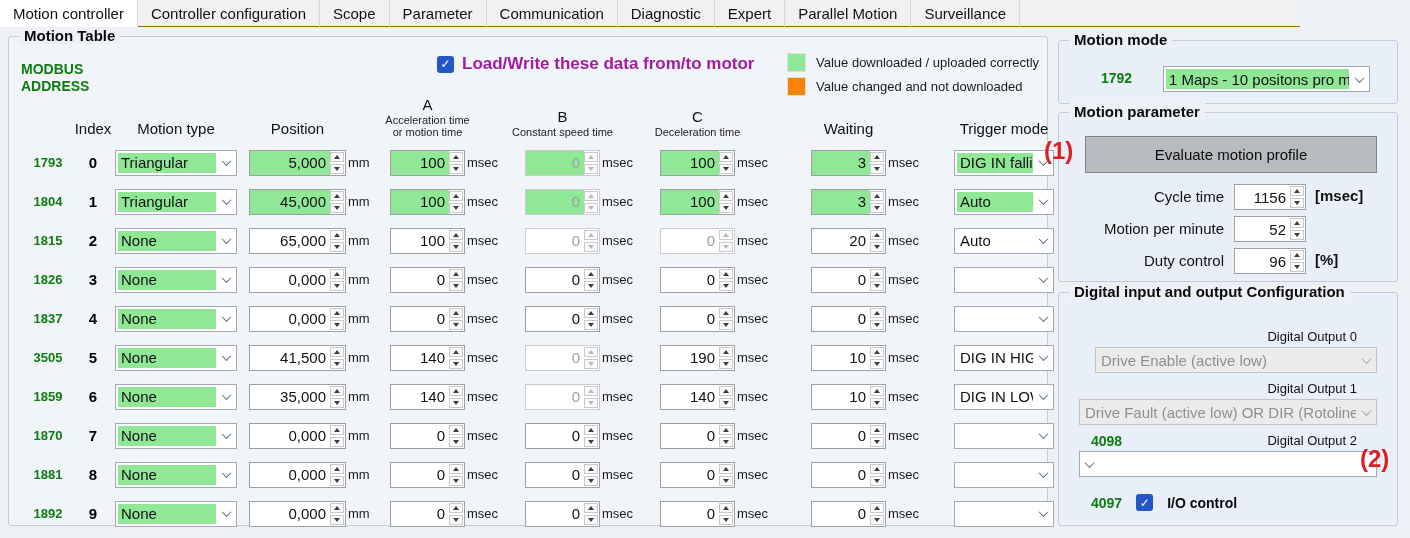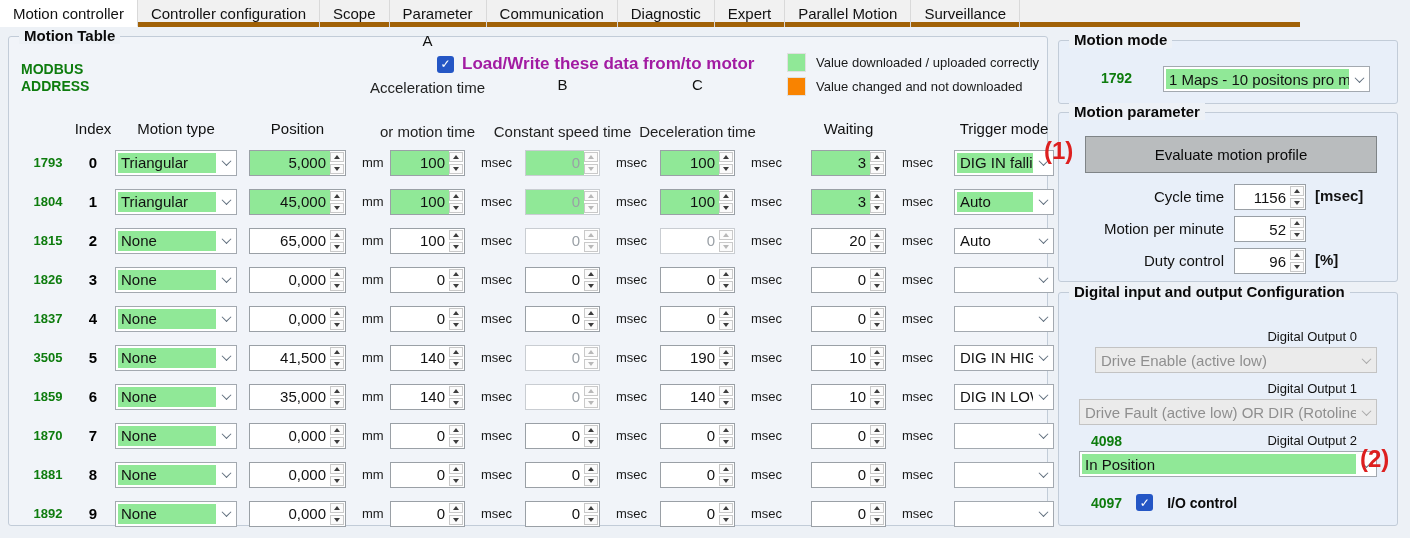--- a/index.html
+++ b/index.html
@@ -1,19 +1,19 @@
 <!DOCTYPE html>
 <html><head>
 <meta charset="utf-8">
 <style>
   * { margin:0; padding:0; box-sizing:border-box; }
   html,body { width:1410px; height:538px; font-family:"Liberation Sans", sans-serif; background:#edf1f6; overflow:hidden; }
 
   
-  .tabstrip { position:absolute; left:0; top:0; width:1300px; height:27px; background:#f1f1f1; border-bottom:5px solid #a16207; display:flex; }
+  .tabstrip { position:absolute; left:0; top:0; width:1300px; height:27px; background:#f1f1f1; border-bottom:1px solid #a16207; display:flex; }
   .tab { height:27px; padding:0 13px; display:flex; align-items:center; font-size:15px; color:#111; border-right:1px solid #d9d9d9; cursor:default; white-space:nowrap; }
   .tab.active { background:#ffffff; border-bottom:1px solid #ffffff; }
 
   .content { position:absolute; left:0; top:27px; width:1198px; height:511px; background:#edf1f6; }
 
   
   .gbox { position:absolute; border:1px solid #c2ccd8; border-radius:3px; }
   .gtitle { position:absolute; top:-10px; left:10px; padding:0 5px; font-weight:bold; font-size:15px; color:#0a0a0a; background:#edf1f6; white-space:nowrap; }
   .gb-table { left:8px; top:9px; width:1040px; height:490px; background:#f1f4f9; }
   .gb-right { background:#e8eff9; }
@@ -23,42 +23,42 @@
   .chk-row { position:absolute; left:428px; top:17px; display:flex; align-items:center; gap:8px; }
   .cb { width:17px; height:17px; border-radius:3px; background:#2456c5; display:inline-flex; align-items:center; justify-content:center; color:#fff; font-size:12px; line-height:1; flex:none; }
   .chk-label { font-size:17px; font-weight:bold; color:#a21ba2; white-space:nowrap; }
   .legend { position:absolute; left:778px; top:16px; }
   .leg-item { display:flex; align-items:center; gap:10px; margin-bottom:5px; }
   .leg-sq { width:19px; height:19px; flex:none; border:1px solid #e0e0e0; }
   .leg-label { font-size:13px; color:#1a1a1a; white-space:nowrap; }
 
   .hdr-row { position:absolute; left:16px; top:57px; display:flex; align-items:flex-end; height:44px; }
   .hcell { display:flex; flex-direction:column; align-items:center; justify-content:flex-end; font-size:15px; color:#111; }
-  .hsub { font-size:15px; line-height:12px; color:#222; white-space:nowrap;margin-top:32px; }
+  .hsub { font-size:11px; line-height:12px; color:#222; white-space:nowrap; }
   .hmain { font-size:15px; line-height:18px; white-space:nowrap; }
 
   
   .c-mb  { width:46px; text-align:center; }
   .c-ix  { width:44px; text-align:center; }
   .c-mt  { width:122px; }
   .c-gap { width:12px; }
   .c-pos { width:97px; }
   .c-un1 { width:44px; }
   .c-t   { width:75px; }
   .c-un  { width:60px; }
   .c-unC { width:76px; }
   .c-unW { width:68px; }
   .c-trg { width:100px; }
 
   
   .rows { position:absolute; left:16px; top:106px; }
   .trow { display:flex; align-items:center; height:39px; }
   .mb-num { font-size:13px; font-weight:bold; color:#0e7c0e; }
   .ix-num { font-size:15px; font-weight:bold; color:#000; }
-  .unit { font-size:13px; color:#1a1a1a; padding-left:16px; }
+  .unit { font-size:13px; color:#1a1a1a; padding-left:2px; }
 
   
   .spin { height:26px; width:100%; background:#fff; border:1px solid #9aa0a6; display:flex; align-items:stretch; }
   .spin-val { flex:1; display:flex; align-items:center; justify-content:flex-end; padding-right:4px; font-size:15px; color:#111; overflow:hidden; white-space:nowrap; }
   .spin-btns { width:15px; display:flex; flex-direction:column; background:#fff; }
   .sb { flex:1; margin:1px 1px 1px 0; border:1px solid #c9c9c9; background:#fbfbfb; display:flex; align-items:center; justify-content:center; }
   .tri-up { width:0; height:0; border-left:3.5px solid transparent; border-right:3.5px solid transparent; border-bottom:4.5px solid #3c3c3c; }
   .tri-dn { width:0; height:0; border-left:3.5px solid transparent; border-right:3.5px solid transparent; border-top:4.5px solid #3c3c3c; }
   .spin.green { background:#90e897; }
   .spin.green .spin-btns { background:#fff; }
@@ -1227,23 +1227,20 @@
             </span>
             <span class="combo-btn">
               <i class="chev"></i>
             </span>
           </div>
         </div>
         <div class="dio-mb" style="top: 140px;">4098</div>
         <div class="dio-label" style="top: 140px;">Digital Output 2</div>
         <div class="dio-combo" style="top: 158px;">
           <div class="combo">
-            <span class="combo-fill green">
-              <span class="combo-text">In Position</span>
-            </span>
             <span class="combo-btn">
               <i class="chev"></i>
             </span>
           </div>
         </div>
       </div>
     <div class="io-row">
       <span class="dio-mb" style="position:static">4097</span>
       <span class="cb">✓</span>
       <span class="io-label">I/O control</span>

